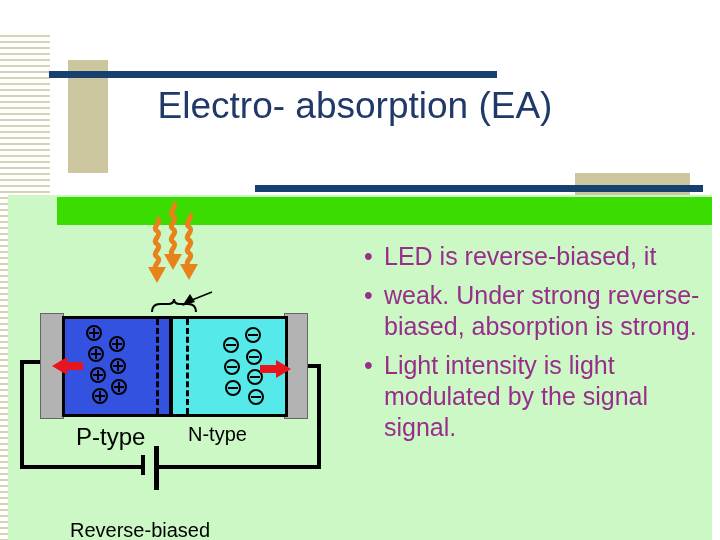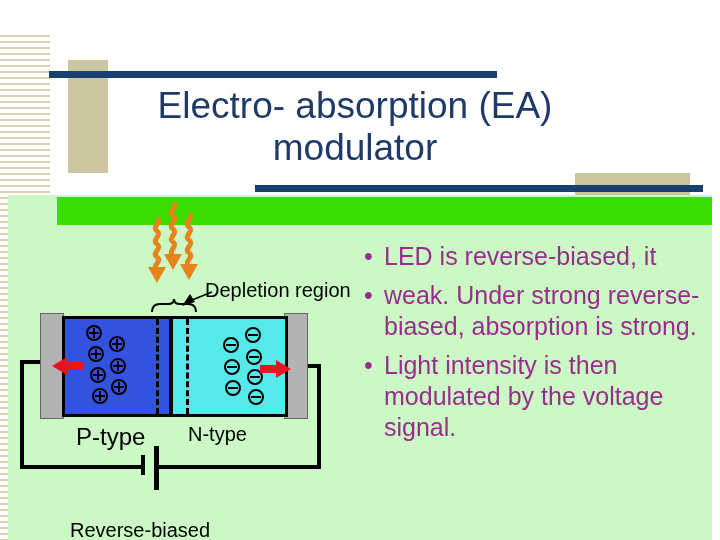--- a/index.html
+++ b/index.html
@@ -53,40 +53,38 @@
 
   <div class="stripes"></div>
   <div class="tan-rect-1"></div>
   <div class="tan-rect-2"></div>
   <div class="navy-line-1"></div>
   <div class="navy-line-2"></div>
   <div class="stripes-bottom"></div>
 
   <div class="title">
     <div>Electro- absorption (EA)</div>
-    <div>modulator</div>
   </div>
 
   <div class="green-box"></div>
   <div class="green-bar"></div>
 
   <svg class="abs" style="left:145px;top:165px;" width="56" height="90">
     <g stroke="#e8831c" stroke-width="5" fill="none">
       <path d="M12,18 c6,4 -6,9 0,13 c6,4 -6,9 0,13 c6,4 -6,9 0,13 c6,4 -6,9 0,12"></path>
       <path d="M28,3 c6,4 -6,9 0,13 c6,4 -6,9 0,13 c6,4 -6,9 0,13 c6,4 -6,9 0,13"></path>
       <path d="M44,14 c6,4 -6,9 0,13 c6,4 -6,9 0,13 c6,4 -6,9 0,13 c6,4 -6,9 0,12"></path>
     </g>
     <g fill="#e8831c" stroke="none">
       <polygon points="3,67 21,67 12,83"></polygon>
       <polygon points="19,54 37,54 28,70"></polygon>
       <polygon points="35,64 53,64 44,80"></polygon>
     </g>
   </svg>
 
-  <div class="lbl depletion-lbl">Depletion region</div>
   <svg class="abs" style="left:180px;top:254px;" width="34" height="20">
     <path d="M32,3 L12,11" stroke="#000" stroke-width="1.6" fill="none"></path>
     <polygon points="2,17 15,13 10,5" fill="#000"></polygon>
   </svg>
   <svg class="abs" style="left:150px;top:262px;" width="48" height="18">
     <path d="M2,15 Q2,7 10,7 L18,7 Q24,7 24,2 Q24,7 30,7 L38,7 Q46,7 46,15" stroke="#000" stroke-width="2" fill="none"></path>
   </svg>
 
   <div class="wire" style="left:20px;top:325px;width:22px;height:4px;"></div>
   <div class="wire" style="left:20px;top:325px;width:4px;height:109px;"></div>
@@ -172,19 +170,19 @@
         <span class="dot">•</span>
         <div class="bl">LED is reverse-biased, it</div>
       </div>
       <div class="bullet">
         <span class="dot">•</span>
         <div class="bl">weak. Under strong reverse-</div>
         <div class="bl">biased, absorption is strong.</div>
       </div>
       <div class="bullet">
         <span class="dot">•</span>
-        <div class="bl">Light intensity is then</div>
-        <div class="bl">modulated by the voltage</div>
+        <div class="bl">Light intensity is light</div>
+        <div class="bl">modulated by the signal</div>
         <div class="bl">signal.</div>
       </div>
     </div>
 
 </div>
 
 </body></html>

